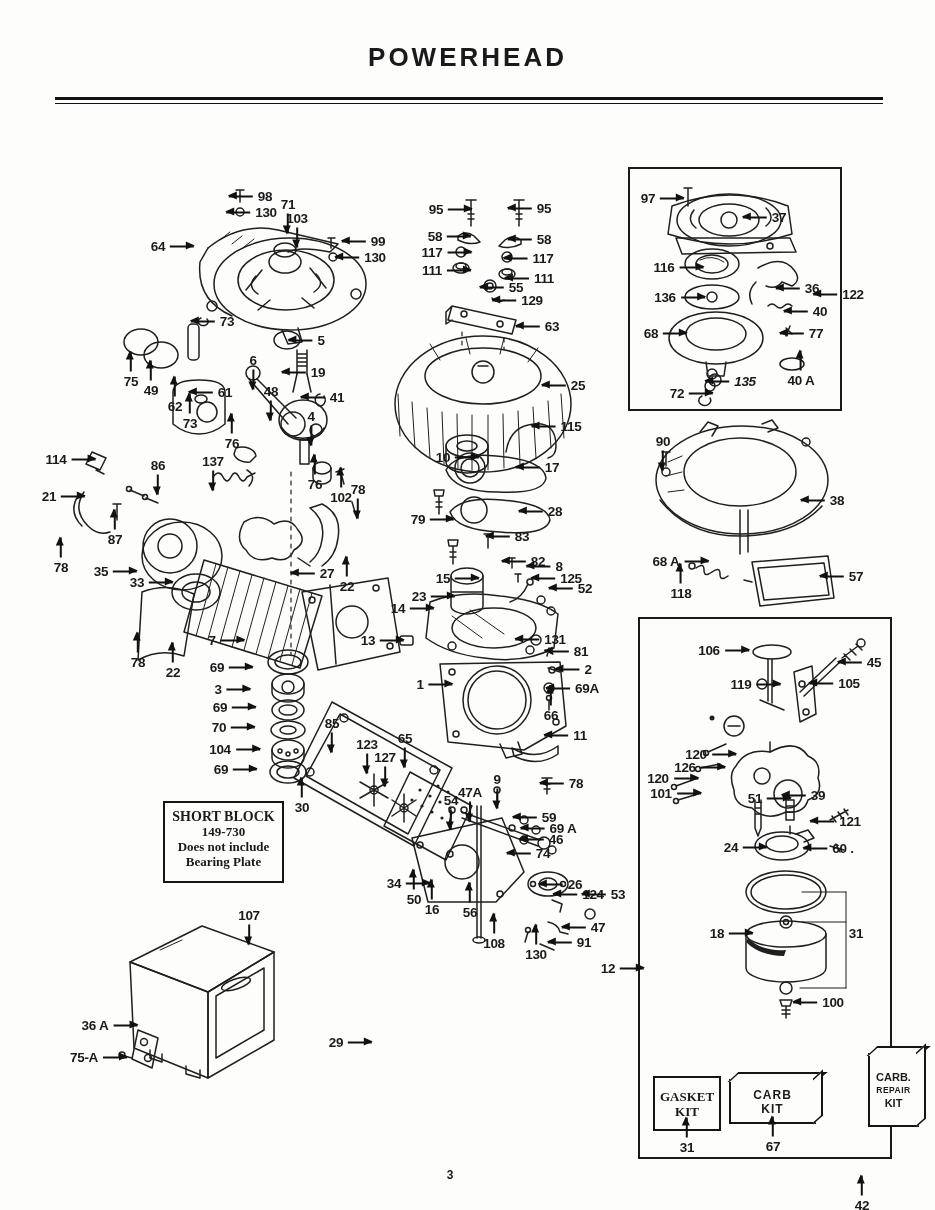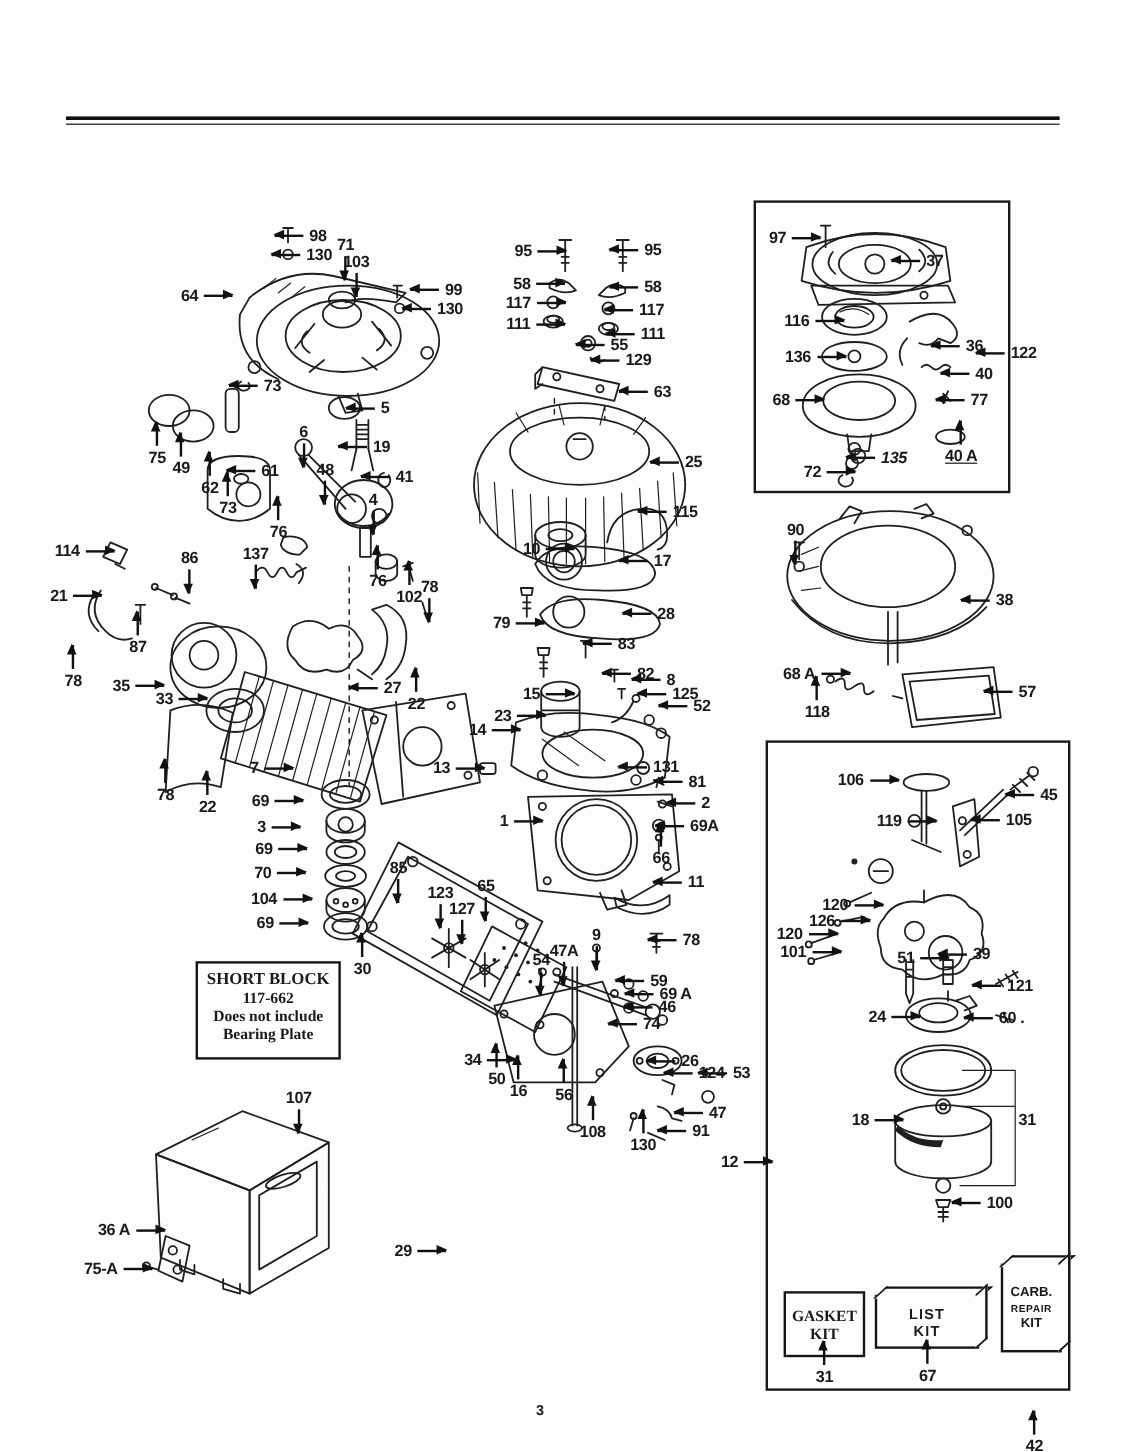--- a/index.html
+++ b/index.html
@@ -47,29 +47,30 @@
   .cgk .serif{font-family:"Liberation Serif",serif;font-size:13px;}
   .cgk .small{font-size:10.5px;line-height:12px;}
   .kit{position:absolute;border:2px solid #151515;background:#fdfdfb;text-align:center;
        font-weight:bold;display:flex;flex-direction:column;justify-content:center;}
   .kit3d::before{content:"";position:absolute;left:2px;right:-8px;top:-9px;height:8px;
        border:2px solid #151515;border-bottom:none;transform:skewX(-48deg);background:#fdfdfb;}
   .kit3d::after{content:"";position:absolute;top:-7px;bottom:2px;right:-9px;width:8px;
        border:2px solid #151515;border-left:none;transform:skewY(-42deg);background:#fdfdfb;}
   .kit-gasket{left:653px;top:1076px;width:64px;height:51px;font-family:"Liberation Serif",serif;font-size:13px;line-height:15px;}
   .kit-plug{left:729px;top:1079px;width:83px;height:41px;font-size:12px;line-height:14px;letter-spacing:1px;}
-  .kit-carb{left:834px;top:1053px;width:47px;height:70px;font-size:11px;line-height:13px;text-align:center;}
+  .kit-carb{left:868px;top:1053px;width:47px;height:70px;font-size:11px;line-height:13px;text-align:center;}
   .kit-carb .l2{font-size:8.5px;letter-spacing:0.5px;}
   .pagenum{position:absolute;left:440px;top:1168px;width:20px;text-align:center;font-size:12px;font-weight:bold;}
 </style>
 </head>
 <body>
 
 <div class="page">
 
+  <div class="title">POWERHEAD</div>
   <div class="rule-a"></div>
   <div class="rule-b"></div>
 
   <svg class="art" width="935" height="1210" viewBox="0 0 935 1210">
 
     <g>
       <path d="M208 248 Q240 222 278 230 L338 244 L330 252 Q300 246 288 252"></path>
       <path d="M208 248 L200 262 Q196 300 232 316"></path>
       <ellipse cx="290" cy="284" rx="76" ry="46"></ellipse>
       <ellipse cx="286" cy="280" rx="48" ry="30"></ellipse>
@@ -394,32 +395,32 @@
       <path d="M124 1056 l8 2"></path>
         <circle cx="122" cy="1055" r="3"></circle>
     </g>
   </svg>
 
   <div class="frame" style="left:628px;top:167px;width:210px;height:240px;"></div>
   <div class="frame" style="left:638px;top:617px;width:250px;height:538px;"></div>
 
   <div class="notebox shortblock">
     <div class="l1">SHORT BLOCK</div>
-    <div>117-662</div>
+    <div>149-730</div>
     <div>Does not include</div>
     <div>Bearing  Plate</div>
   </div>
 
 
   <div class="kit kit-gasket">
     <div>GASKET</div>
     <div>KIT</div>
   </div>
   <div class="kit kit3d kit-plug">
-    <div>LIST</div>
+    <div>CARB</div>
     <div>KIT</div>
   </div>
   <div class="kit kit3d kit-carb">
     <div>CARB.</div>
     <div class="l2">REPAIR</div>
     <div>KIT</div>
   </div>
 
   <div id="callouts">
       <div class="callout" style="left: 265px; top: 196px;">98<i class="arr l"></i></div>
@@ -528,21 +529,21 @@
       <div class="callout" style="left: 648px; top: 198px;">97<i class="arr r"></i></div>
       <div class="callout" style="left: 779px; top: 217px;">37<i class="arr l"></i></div>
       <div class="callout" style="left: 664px; top: 267px;">116<i class="arr r"></i></div>
       <div class="callout" style="left: 665px; top: 297px;">136<i class="arr r"></i></div>
       <div class="callout" style="left: 651px; top: 333px;">68<i class="arr r"></i></div>
       <div class="callout" style="left: 812px; top: 288px;">36<i class="arr l"></i></div>
       <div class="callout" style="left: 820px; top: 311px;">40<i class="arr l"></i></div>
       <div class="callout" style="left: 816px; top: 333px;">77<i class="arr l"></i></div>
       <div class="callout" style="left: 745px; top: 381px; font-style: italic;">135<i class="arr l"></i></div>
       <div class="callout" style="left: 677px; top: 393px;">72<i class="arr r"></i></div>
-      <div class="callout" style="left: 801px; top: 380px; text-decoration: underline;">40 A<i class="arr u"></i></div>
+      <div class="callout" style="left: 801px; top: 380px;">40 A<i class="arr u"></i></div>
       <div class="callout" style="left: 853px; top: 294px;">122<i class="arr l"></i></div>
       <div class="callout" style="left: 663px; top: 441px;">90<i class="arr d"></i></div>
       <div class="callout" style="left: 837px; top: 500px;">38<i class="arr l"></i></div>
       <div class="callout" style="left: 666px; top: 561px;">68 A<i class="arr r"></i></div>
       <div class="callout" style="left: 681px; top: 593px;">118<i class="arr u"></i></div>
       <div class="callout" style="left: 856px; top: 576px;">57<i class="arr l"></i></div>
       <div class="callout" style="left: 709px; top: 650px;">106<i class="arr r"></i></div>
       <div class="callout" style="left: 874px; top: 662px;">45<i class="arr l"></i></div>
       <div class="callout" style="left: 849px; top: 683px;">105<i class="arr l"></i></div>
       <div class="callout" style="left: 741px; top: 684px;">119<i class="arr r"></i></div>

